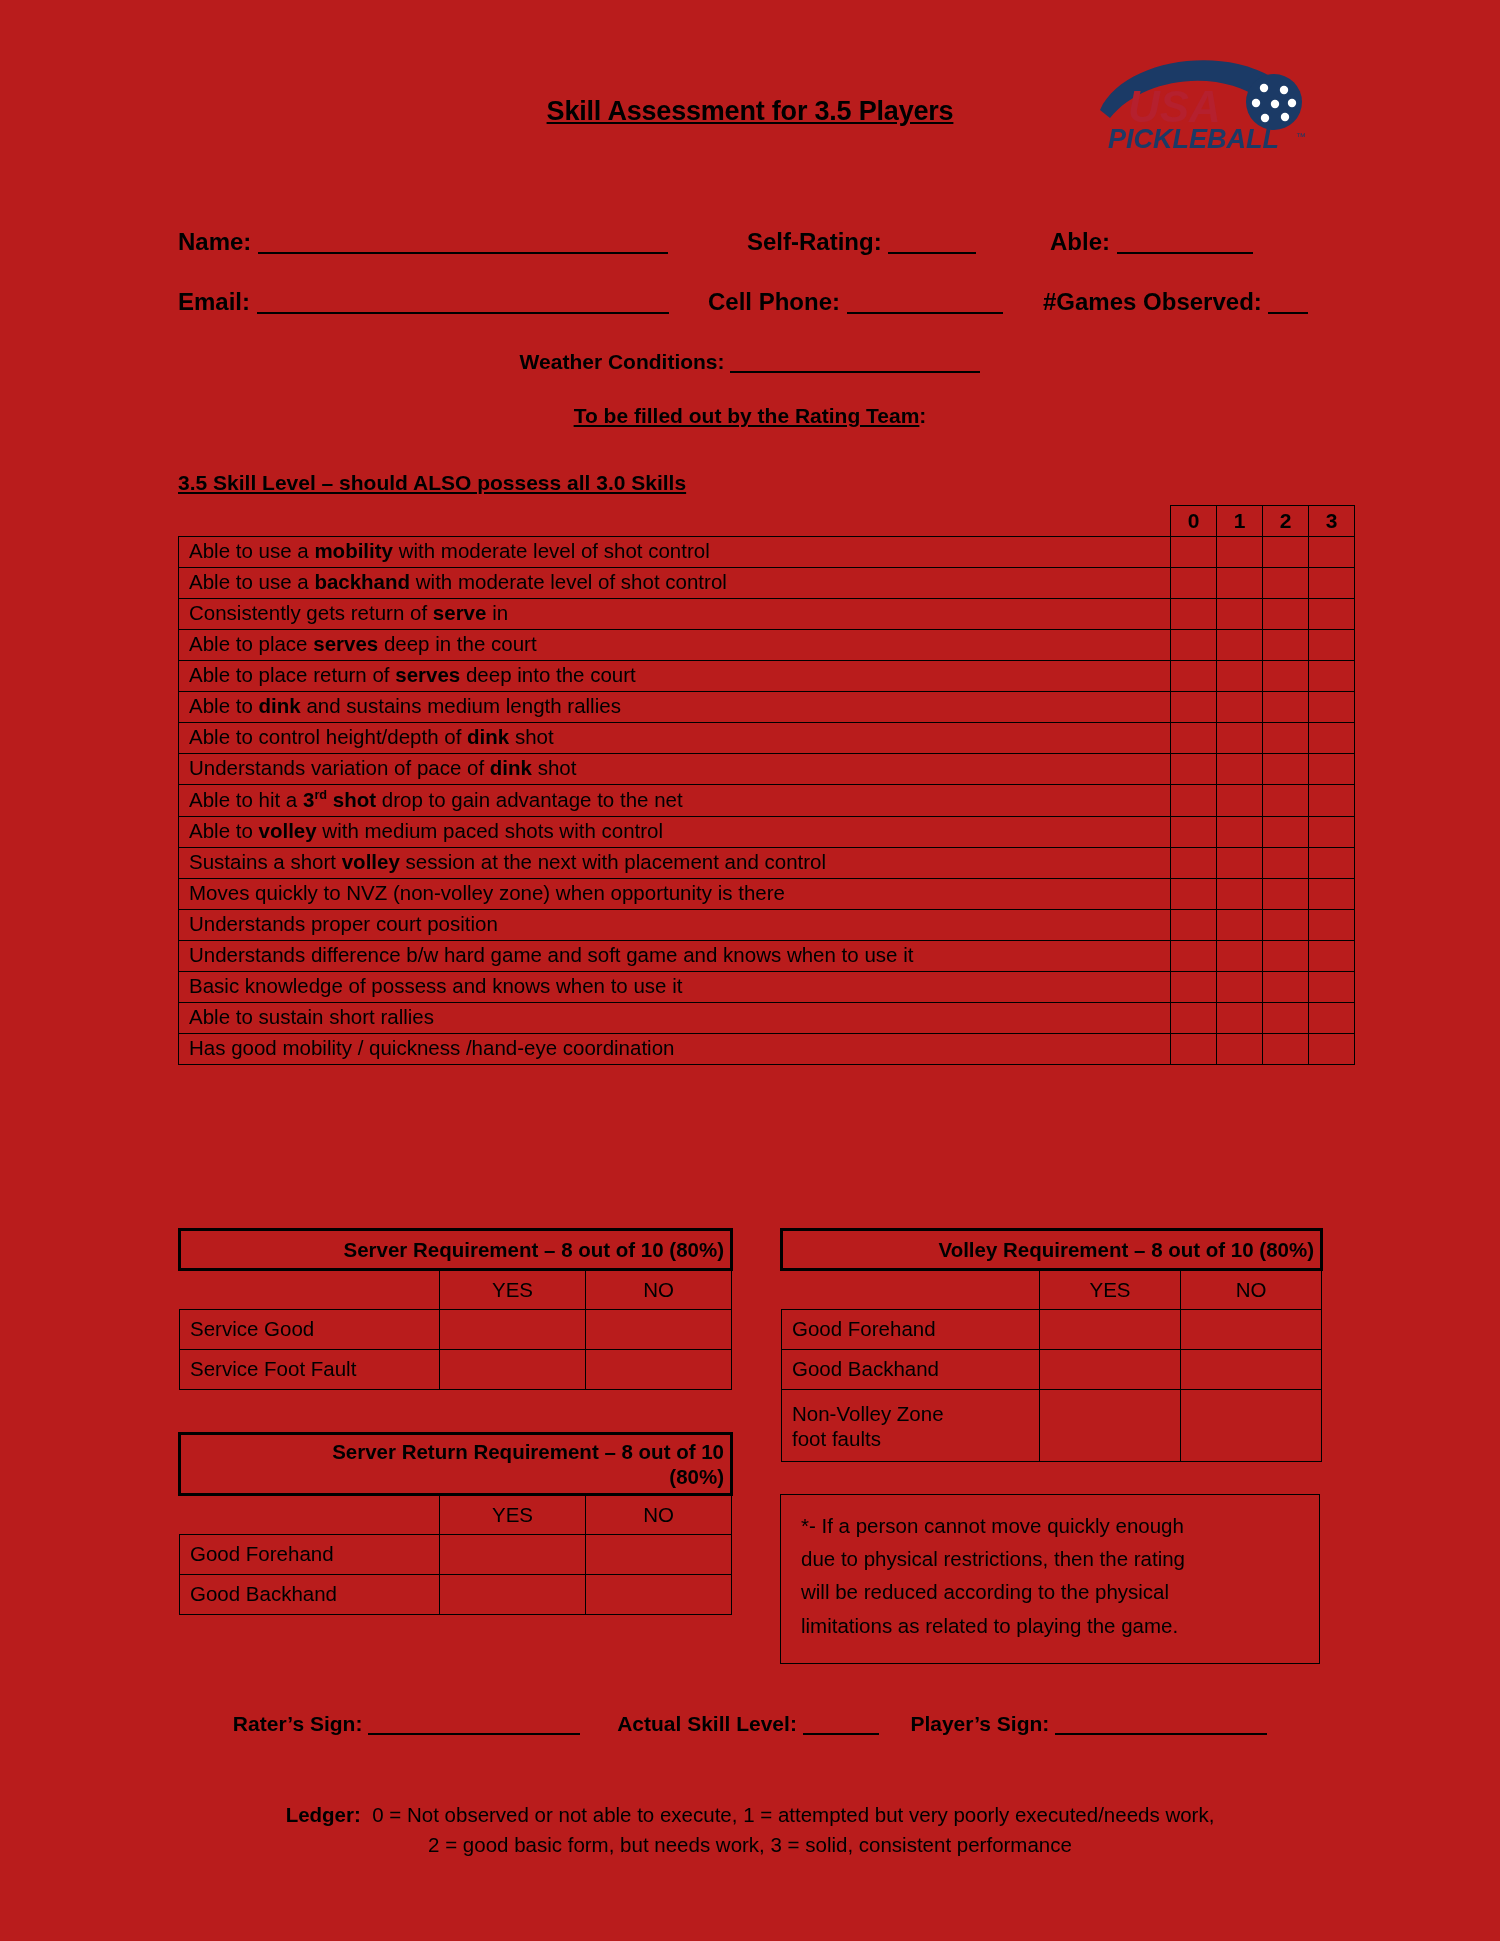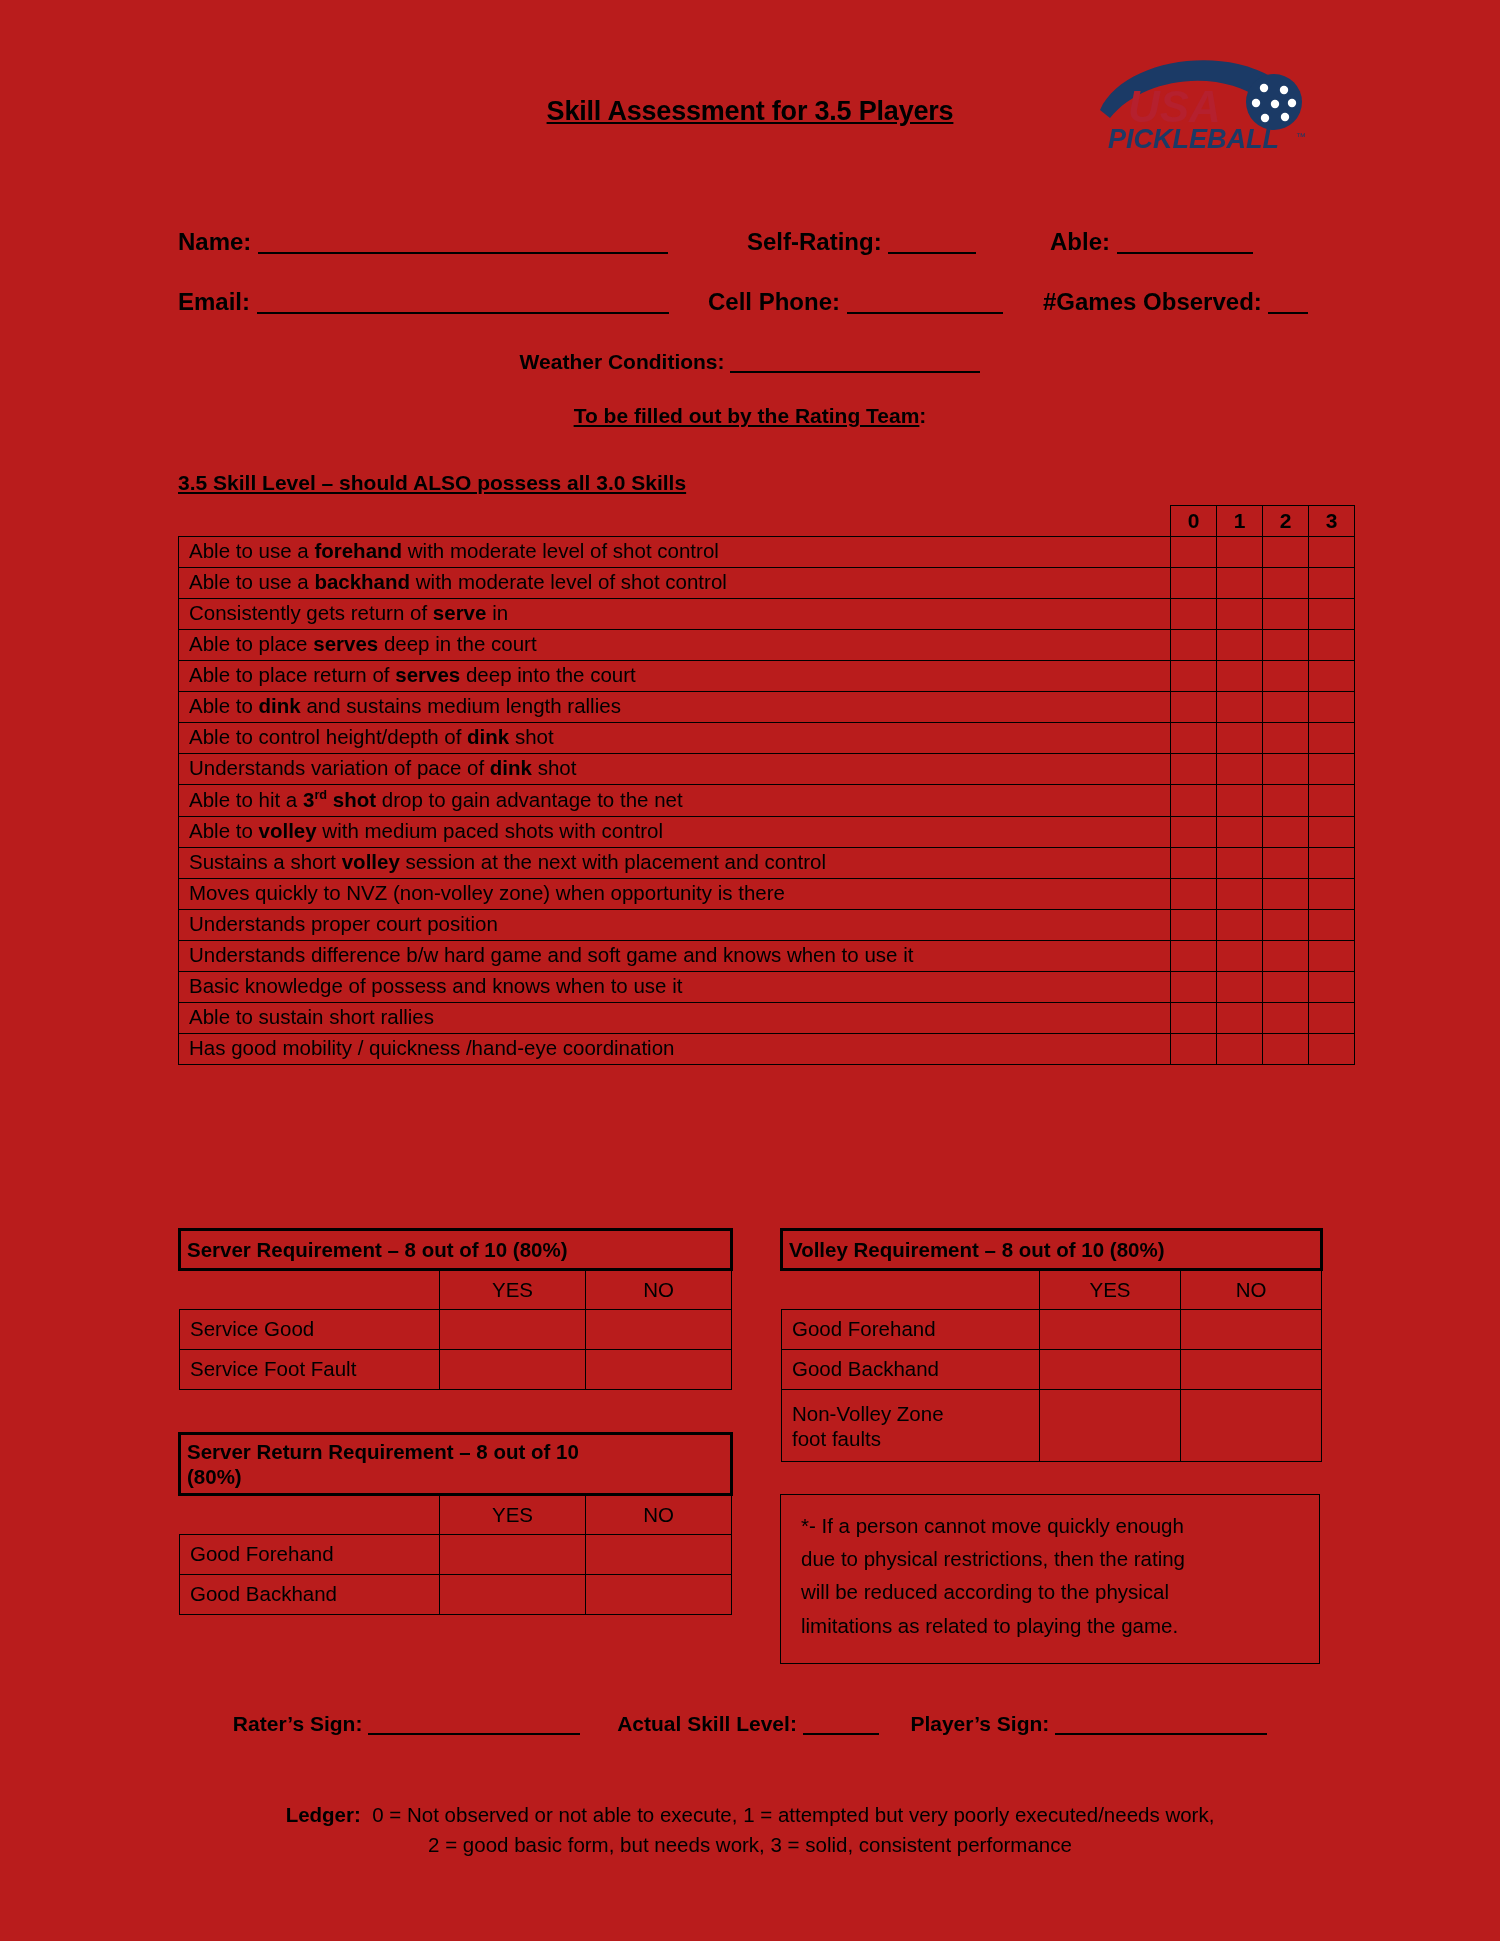--- a/index.html
+++ b/index.html
@@ -131,21 +131,21 @@
   .subtable td {
     border: 1.5px solid #000;
     font-size: 20.5px;
     padding: 3px 0 4px 10px;
     height: 40px;
     box-sizing: border-box;
     vertical-align: middle;
   }
   .subtable td.hdr {
     border: 3px solid #000;
-    text-align: left;
+    text-align: right;
     font-weight: bold;
     padding: 4px 6px;
     line-height: 1.22;
   }
   .subtable td.blankcell {
     border-left: none;
     border-top: none;
   }
   .subtable td.yesno-head {
     text-align: center;
@@ -268,21 +268,21 @@
         <tr>
           <td class="noborder"></td>
           <td class="rate-head">0</td>
           <td class="rate-head">1</td>
           <td class="rate-head">2</td>
           <td class="rate-head">3</td>
         </tr>
       </thead>
       <tbody id="skills-body">
           <tr>
-            <td>Able to use a <b>forehand</b> with moderate level of shot control</td>
+            <td>Able to use a <b>mobility</b> with moderate level of shot control</td>
             <td class="rate-col"></td>
             <td class="rate-col"></td>
             <td class="rate-col"></td>
             <td class="rate-col"></td>
           </tr>
           <tr>
             <td>Able to use a <b>backhand</b> with moderate level of shot control</td>
             <td class="rate-col"></td>
             <td class="rate-col"></td>
             <td class="rate-col"></td>

